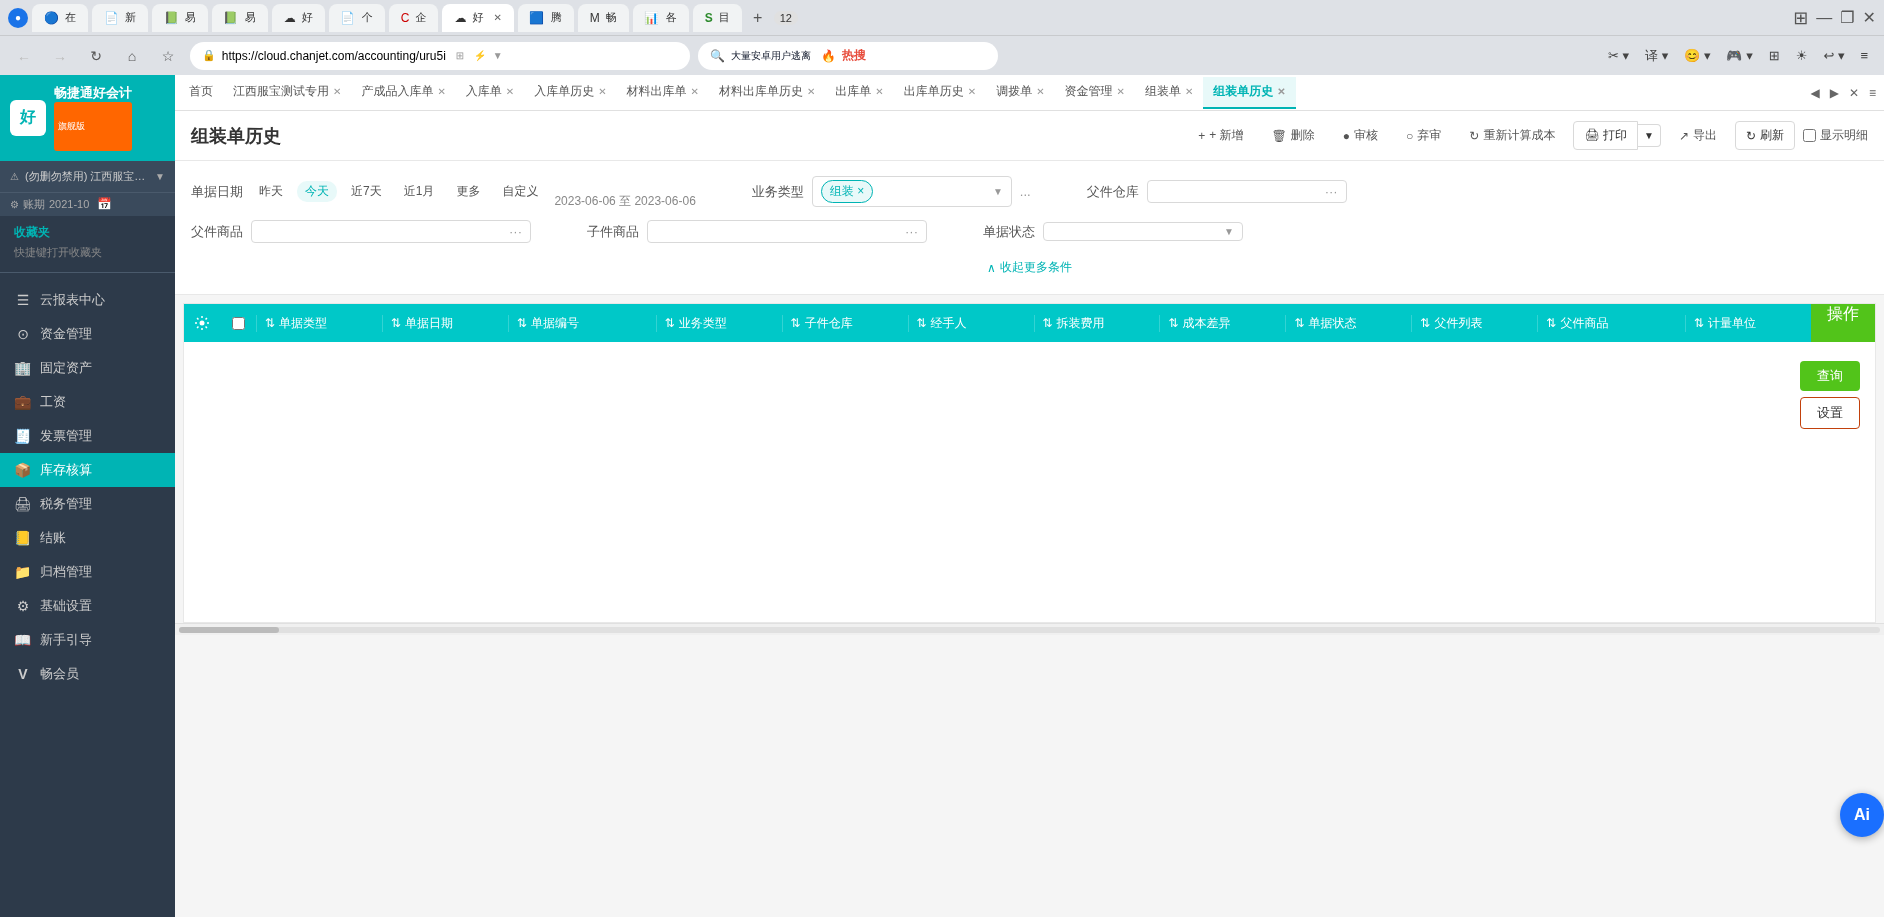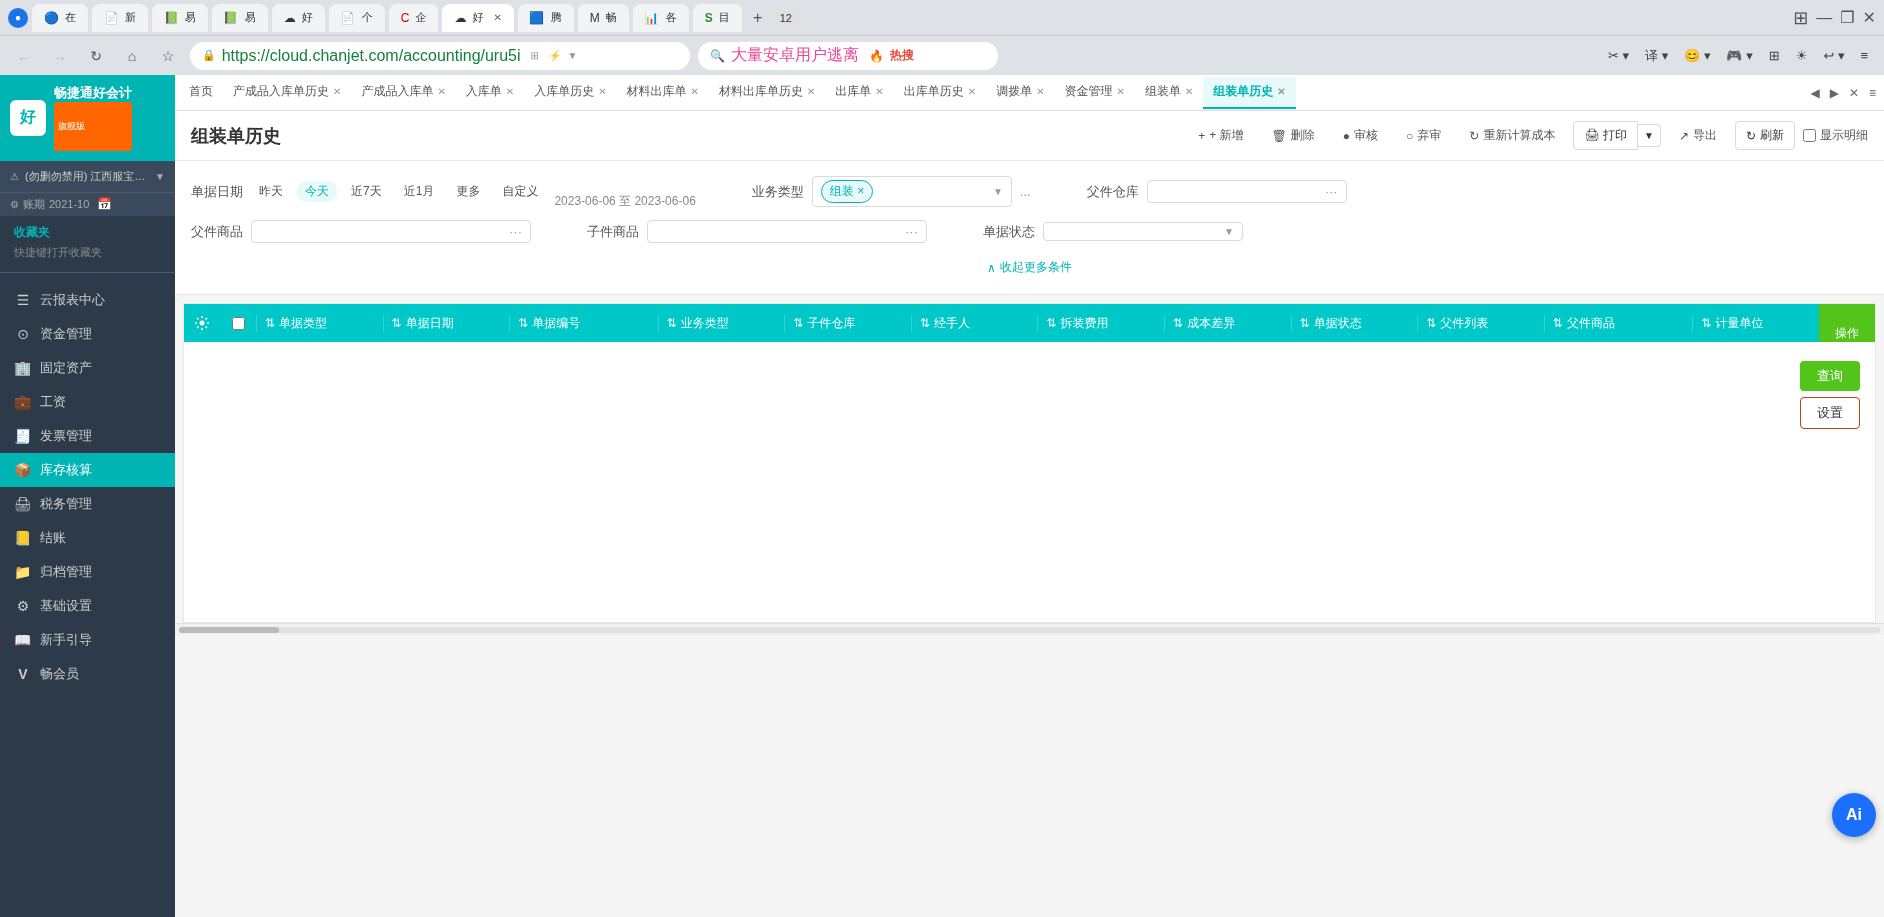--- a/index.html
+++ b/index.html
@@ -13,21 +13,21 @@
     .tab-add { width: 24px; height: 24px; display: flex; align-items: center; justify-content: center; cursor: pointer; font-size: 16px; color: #555; }
     .tab-count { background: #e0e0e0; border-radius: 10px; padding: 1px 6px; font-size: 11px; color: #333; }
     .browser-controls { display: flex; align-items: center; gap: 8px; margin-left: auto; }
 
     
     .address-bar-row { background: #dee1e6; height: 40px; display: flex; align-items: center; padding: 0 10px; gap: 8px; border-top: 1px solid #c8cacd; }
     .nav-btn { width: 28px; height: 28px; border-radius: 50%; display: flex; align-items: center; justify-content: center; cursor: pointer; color: #555; font-size: 14px; }
     .nav-btn.disabled { color: #bbb; cursor: default; }
     .address-field { flex: 1; background: #fff; border-radius: 20px; height: 28px; display: flex; align-items: center; padding: 0 12px; font-size: 12px; color: #333; gap: 6px; max-width: 500px; }
     .address-field .lock-icon { color: #1a73e8; font-size: 11px; }
-    .address-text { color: #15803d; font-size: 16px; }
+    .address-text { color: #000000; font-size: 12px; }
     .search-box { display: flex; align-items: center; gap: 6px; background: #fff; border-radius: 20px; height: 28px; padding: 0 12px; font-size: 12px; color: #555; }
     .toolbar-icons { display: flex; align-items: center; gap: 4px; margin-left: auto; }
     .toolbar-icon-btn { font-size: 13px; color: #444; cursor: pointer; padding: 2px 6px; border-radius: 4px; white-space: nowrap; }
 
     
     .app-container { display: flex; height: calc(917px - 75px); }
 
     
     .sidebar { width: 175px; background: #2d3a4a; display: flex; flex-direction: column; height: 100%; }
     .sidebar-logo { background: #00b4b4; padding: 10px; display: flex; align-items: center; gap: 8px; }
@@ -81,21 +81,21 @@
     .filter-tag { background: #e8f9f9; border: 1px solid #00b4b4; border-radius: 12px; padding: 2px 8px; font-size: 12px; color: #00b4b4; display: flex; align-items: center; gap: 4px; cursor: pointer; }
     .collapse-btn { display: flex; align-items: center; justify-content: center; gap: 4px; color: #00b4b4; font-size: 12px; cursor: pointer; padding: 6px; }
 
     
     .table-container { background: #fff; margin: 0 8px; border: 1px solid #e8e8e8; }
     .table-header { background: #00c8c8; display: flex; align-items: center; height: 38px; }
     .th-settings { width: 36px; display: flex; align-items: center; justify-content: center; color: #fff; font-size: 14px; flex-shrink: 0; }
     .th-checkbox { width: 36px; display: flex; align-items: center; justify-content: center; flex-shrink: 0; }
     .th-checkbox input { cursor: pointer; }
     .th-cell { display: flex; align-items: center; gap: 4px; color: #fff; font-size: 12px; padding: 0 8px; white-space: nowrap; border-left: 1px solid rgba(255,255,255,0.2); }
-    .th-actions { margin-left: auto; background: #52c41a; color: white; padding: 0 16px; height: 100%; display: flex; align-items: flex-end; font-size: 12px; cursor: pointer; flex-shrink: 0; }
+    .th-actions { margin-left: auto; background: #52c41a; color: white; padding: 0 16px; height: 100%; display: flex; align-items: flex-start; font-size: 16px; cursor: pointer; flex-shrink: 0; }
 
     
     .scrollbar-area { height: 12px; background: #f0f0f0; border-top: 1px solid #e0e0e0; display: flex; align-items: center; padding: 0 4px; }
     .scrollbar-track { flex: 1; height: 6px; background: #e0e0e0; border-radius: 3px; }
     .scrollbar-thumb { width: 100px; height: 6px; background: #bbb; border-radius: 3px; cursor: pointer; }
 
     
     .show-detail { display: flex; align-items: center; gap: 4px; font-size: 12px; color: #555; }
   </style>
 </head>
@@ -176,21 +176,21 @@
   <div class="address-field">
     <span class="lock-icon">🔒</span>
     <span class="address-text">https://cloud.chanjet.com/accounting/uru5i</span>
     <span style="margin-left:4px;color:#999;font-size:10px;">⊞</span>
     <span style="margin-left:4px;color:#999;font-size:10px;">⚡</span>
     <span style="color:#999;font-size:10px;">▼</span>
   </div>
 
   <div class="search-box" style="flex:1;max-width:300px;">
     <span>🔍</span>
-    <span style="font-size:16px;color:#ec4899;">大量安卓用户逃离</span>
+    <span style="font-size:10px;color:#0f172a;">大量安卓用户逃离</span>
     <span style="color:#e74c3c;font-size:12px;font-weight:bold;margin-left:4px;">🔥</span>
     <span style="color:#e74c3c;font-size:12px;font-weight:bold;">热搜</span>
   </div>
 
   <div class="toolbar-icons">
     <span class="toolbar-icon-btn">✂ ▾</span>
     <span class="toolbar-icon-btn">译 ▾</span>
     <span class="toolbar-icon-btn">😊 ▾</span>
     <span class="toolbar-icon-btn">🎮 ▾</span>
     <span class="toolbar-icon-btn">⊞</span>
@@ -275,33 +275,33 @@
       <div class="sidebar-item">
         <span class="sidebar-item-icon">📖</span>
         <span>新手引导</span>
       </div>
       <div class="sidebar-item">
         <span class="sidebar-item-icon" style="font-weight:bold;">V</span>
         <span>畅会员</span>
       </div>
     </div>
 
-    <div style="position:absolute;bottom:80px;right:8px;background:#1a6fff;color:white;border-radius:50%;width:44px;height:44px;display:flex;align-items:center;justify-content:center;font-size:16px;font-weight:bold;cursor:pointer;box-shadow:0 2px 8px rgba(0,0,0,0.3);">
+    <div style="position:absolute;bottom:80px;right:0;background:#1a6fff;color:white;border-radius:50%;width:44px;height:44px;display:flex;align-items:center;justify-content:center;font-size:16px;font-weight:bold;cursor:pointer;box-shadow:0 2px 8px rgba(0,0,0,0.3);">
       <span>Ai</span>
     </div>
   </div>
 
   <div class="main-content">
 
     <div class="tab-bar">
       <div class="content-tab">
         <span>首页</span>
       </div>
       <div class="content-tab">
-        <span>产成品入库单历史</span>
+        <span>江西服宝测试专用</span>
         <span class="tab-x">✕</span>
       </div>
       <div class="content-tab">
         <span>产成品入库单</span>
         <span class="tab-x">✕</span>
       </div>
       <div class="content-tab">
         <span>入库单</span>
         <span class="tab-x">✕</span>
       </div>

